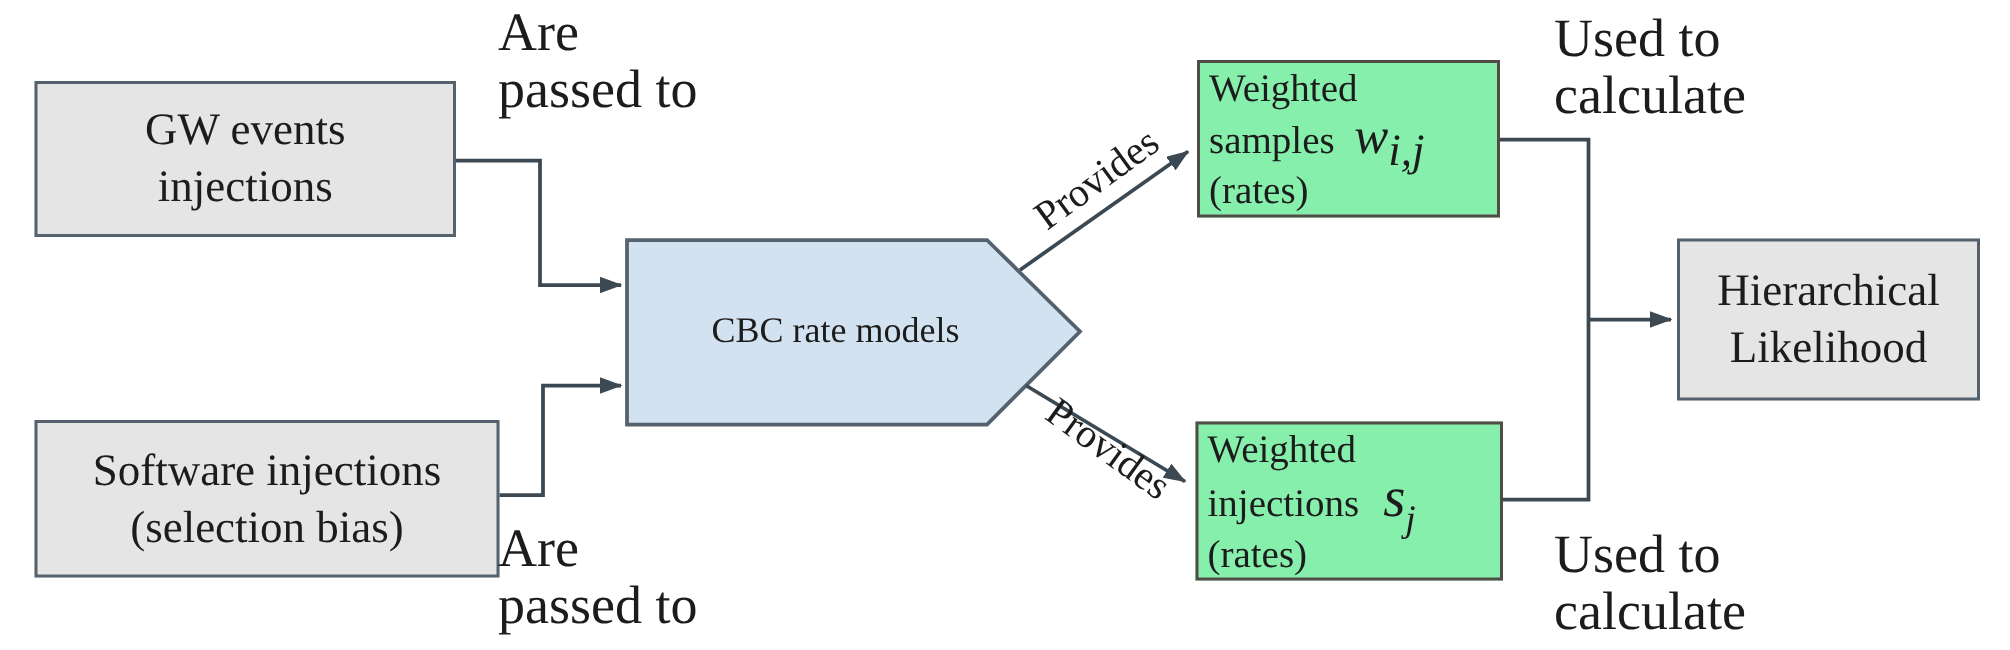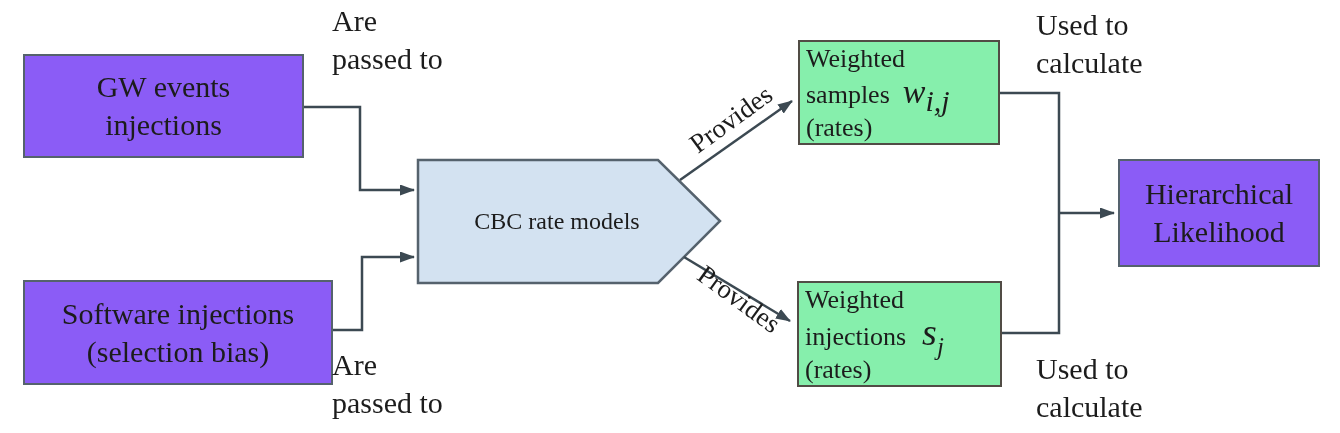--- a/index.html
+++ b/index.html
@@ -7,35 +7,35 @@
     position:relative; width:1340px; height:433px; background:#ffffff;
     font-family:"Liberation Serif", serif; color:#1c1c1c; overflow:hidden;
   }
   .stage svg.wires { position:absolute; left:0; top:0; }
 
   .box {
     position:absolute; box-sizing:border-box;
     display:flex; flex-direction:column; justify-content:center;
   }
   .blue {
-    background:#8b5cf6; border:2.5px solid #55626d;
+    background:#e5e5e5; border:2.5px solid #55626d;
     align-items:center; text-align:center;
     font-size:30px; line-height:38px;
   }
   .orange {
     background:#86efac; border:2.5px solid #514c45;
     align-items:flex-start; text-align:left;
     font-size:26px; line-height:33px; padding-left:6px;
   }
   .cbc-label {
     position:absolute; left:424px; top:160px; width:266px; height:122px;
     display:flex; align-items:center; justify-content:center;
     font-size:24px;
   }
-  .lbl { position:absolute; font-size:30px; line-height:38px; white-space:nowrap; }
+  .lbl { position:absolute; font-size:36px; line-height:38px; white-space:nowrap; }
   .provides {
     position:absolute; width:120px; height:34px;
     display:flex; align-items:center; justify-content:center;
     font-size:27px; white-space:nowrap;
   }
   .prov-top    { left:671px; top:102px; transform:rotate(-36deg); }
   .prov-bottom { left:679px; top:282px; transform:rotate(36deg); }
 
   .mathline { display:flex; align-items:baseline;text-align:center; }
   .sym-base { font-style:italic; font-size:34px; margin-left:13px; }

